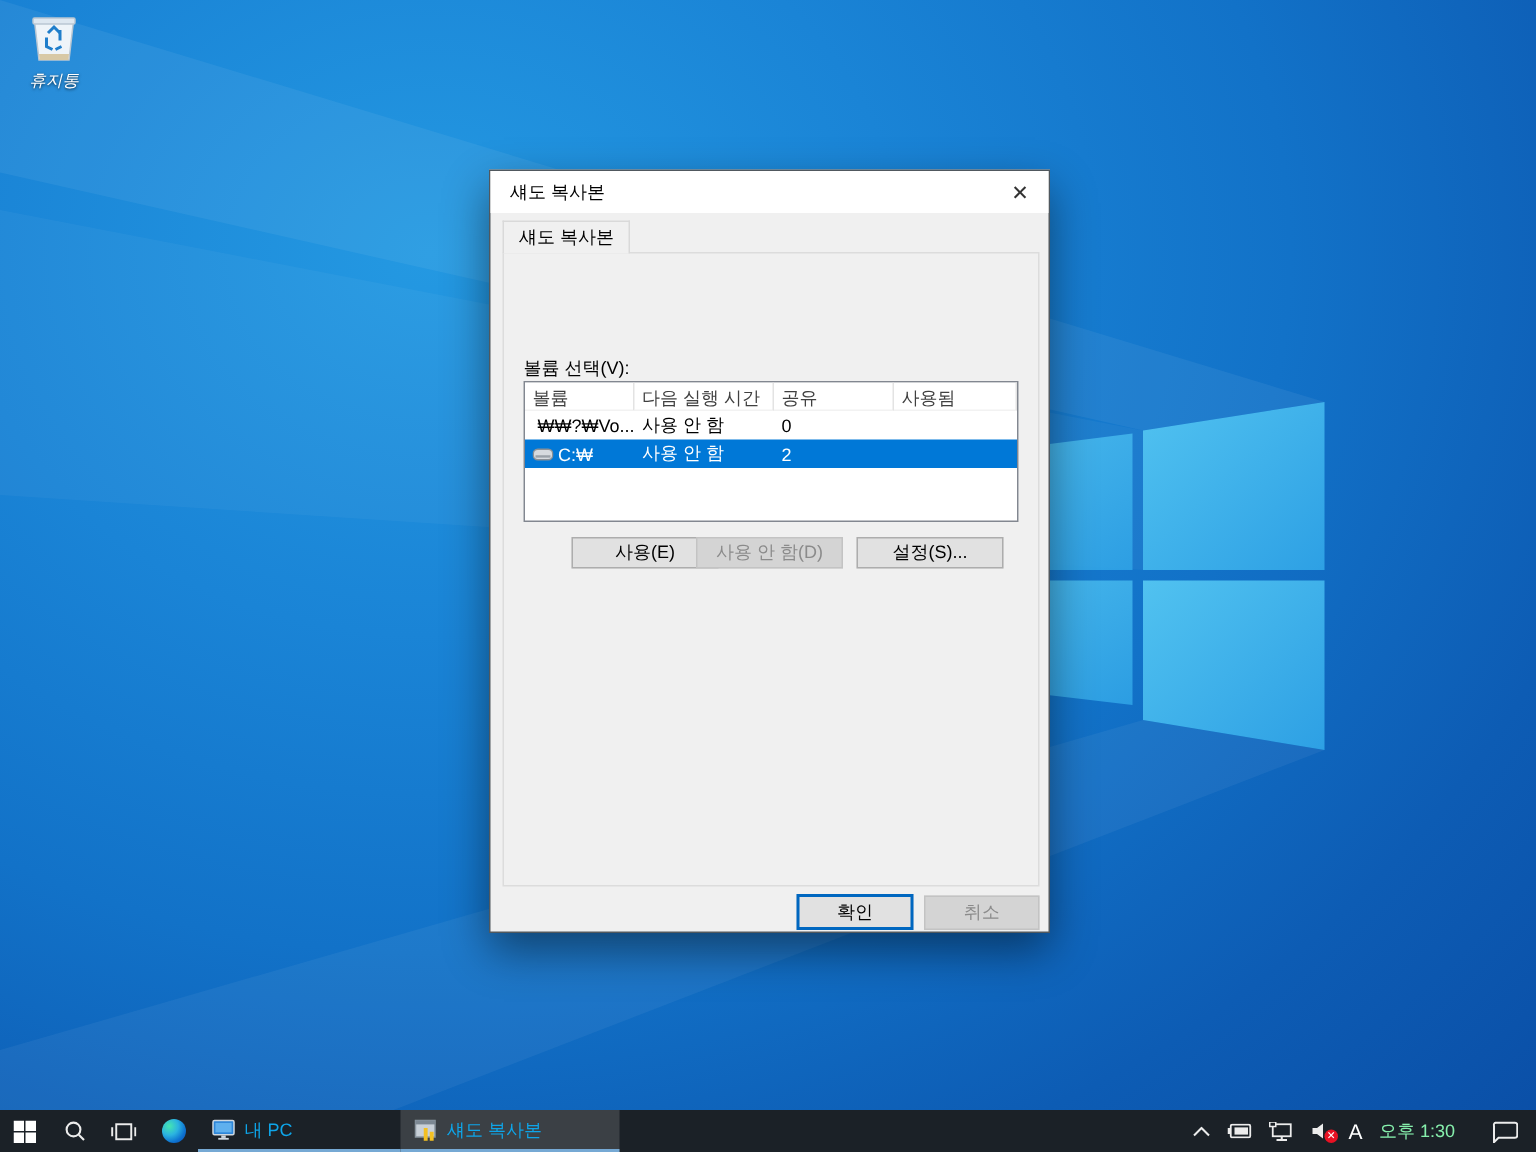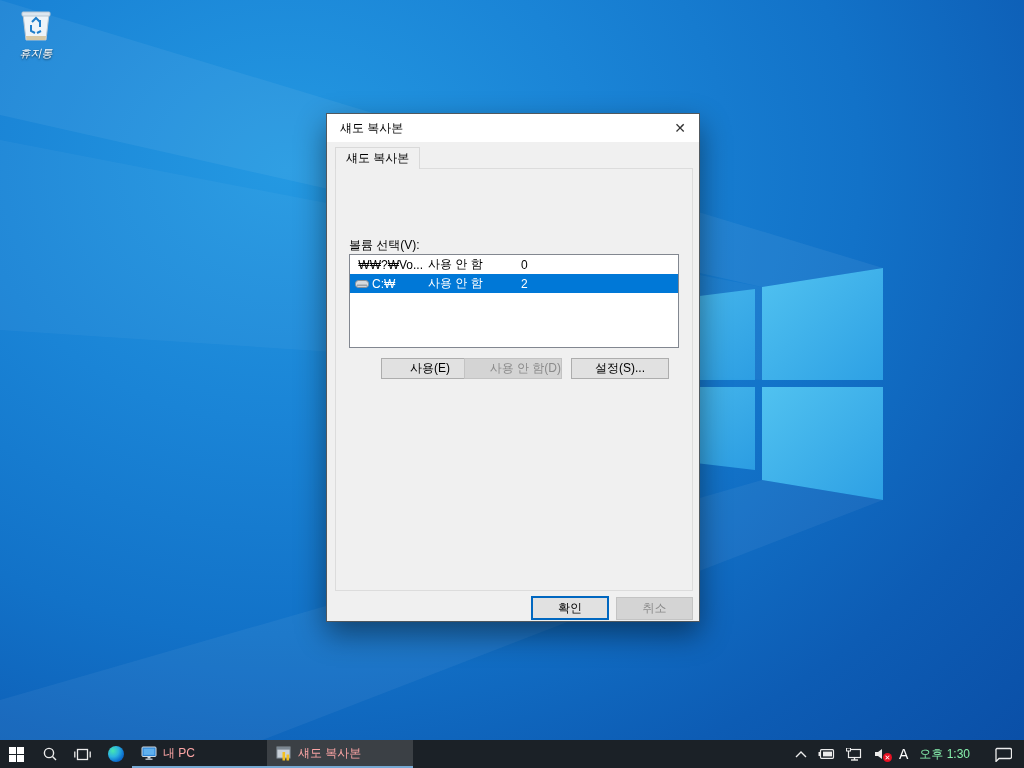--- a/index.html
+++ b/index.html
@@ -74,21 +74,21 @@
   .cancel-btn { position: absolute; left: 289px; top: 483px; width: 77px; height: 23px; }
 
   
   .taskbar {
     position: absolute; left: 0; bottom: 0; width: 1024px; height: 28px;
     background: #1b2127; display: flex; align-items: stretch; color: #fff;
   }
   .tb-icon-btn { width: 33px; display: flex; align-items: center; justify-content: center; background: transparent; border: none; }
   .task-btn {
     display: flex; align-items: center; gap: 6px; padding: 0 9px;
-    border-bottom: 2px solid #76a9d4; font-size: 12px; color: #fca5a5; min-width: 135px;
+    border-bottom: 2px solid #76a9d4; font-size: 12px; color: #0ea5e9; min-width: 135px;
   }
   .task-btn.active { background: rgba(255,255,255,.14); min-width: 146px; }
   .tray { margin-left: auto; display: flex; align-items: center; gap: 11px; padding-right: 12px; }
   .tray-item { display: flex; align-items: center; justify-content: center; }
   .ime { font-size: 14px; color: #fff; }
   .clock { font-size: 12px; color: #86efac; white-space: nowrap; }
   .action-center { margin-left: 14px; }
 </style>
 </head>
 <body>
@@ -137,20 +137,26 @@
     <div class="tab">
       <span>섀도 복사본</span>
     </div>
 
     <div class="tab-panel">
 
 
       <div class="field-label">볼륨 선택(V):</div>
 
       <div class="listview">
+        <div class="lv-header">
+          <div class="lv-hcell c1">볼륨</div>
+          <div class="lv-hcell c2">다음 실행 시간</div>
+          <div class="lv-hcell c3">공유</div>
+          <div class="lv-hcell c4">사용됨</div>
+        </div>
         <div class="lv-row">
           <div class="lv-cell c1">
             <svg width="14" height="10" viewBox="0 0 14 10">
                 <rect x="0.5" y="1.5" width="13" height="7" rx="3" fill="#d6dade" stroke="#8a9096"></rect>
                 <rect x="2" y="5.5" width="10" height="1.6" fill="#9aa1a8"></rect>
               </svg>
             <span>₩₩?₩Vo...</span>
           </div>
           <div class="lv-cell c2">
               <span>사용 안 함</span>
@@ -176,21 +182,21 @@
           <div class="lv-cell c3">
               <span>2</span>
             </div>
           <div class="lv-cell c4">
               <span></span>
             </div>
         </div>
       </div>
 
       <button class="btn row-btn" style="left:21px;margin-left:24px;">사용(E)</button>
-      <button class="btn row-btn disabled" style="left:128px;text-align:right;">사용 안 함(D)</button>
+      <button class="btn row-btn disabled" style="left:128px;">사용 안 함(D)</button>
       <button class="btn row-btn" style="left:235px;">설정(S)...</button>
 
 
     </div>
 
     <button class="btn ok-btn">확인</button>
     <button class="btn cancel-btn disabled">취소</button>
   </div>
 
   <div class="taskbar">

